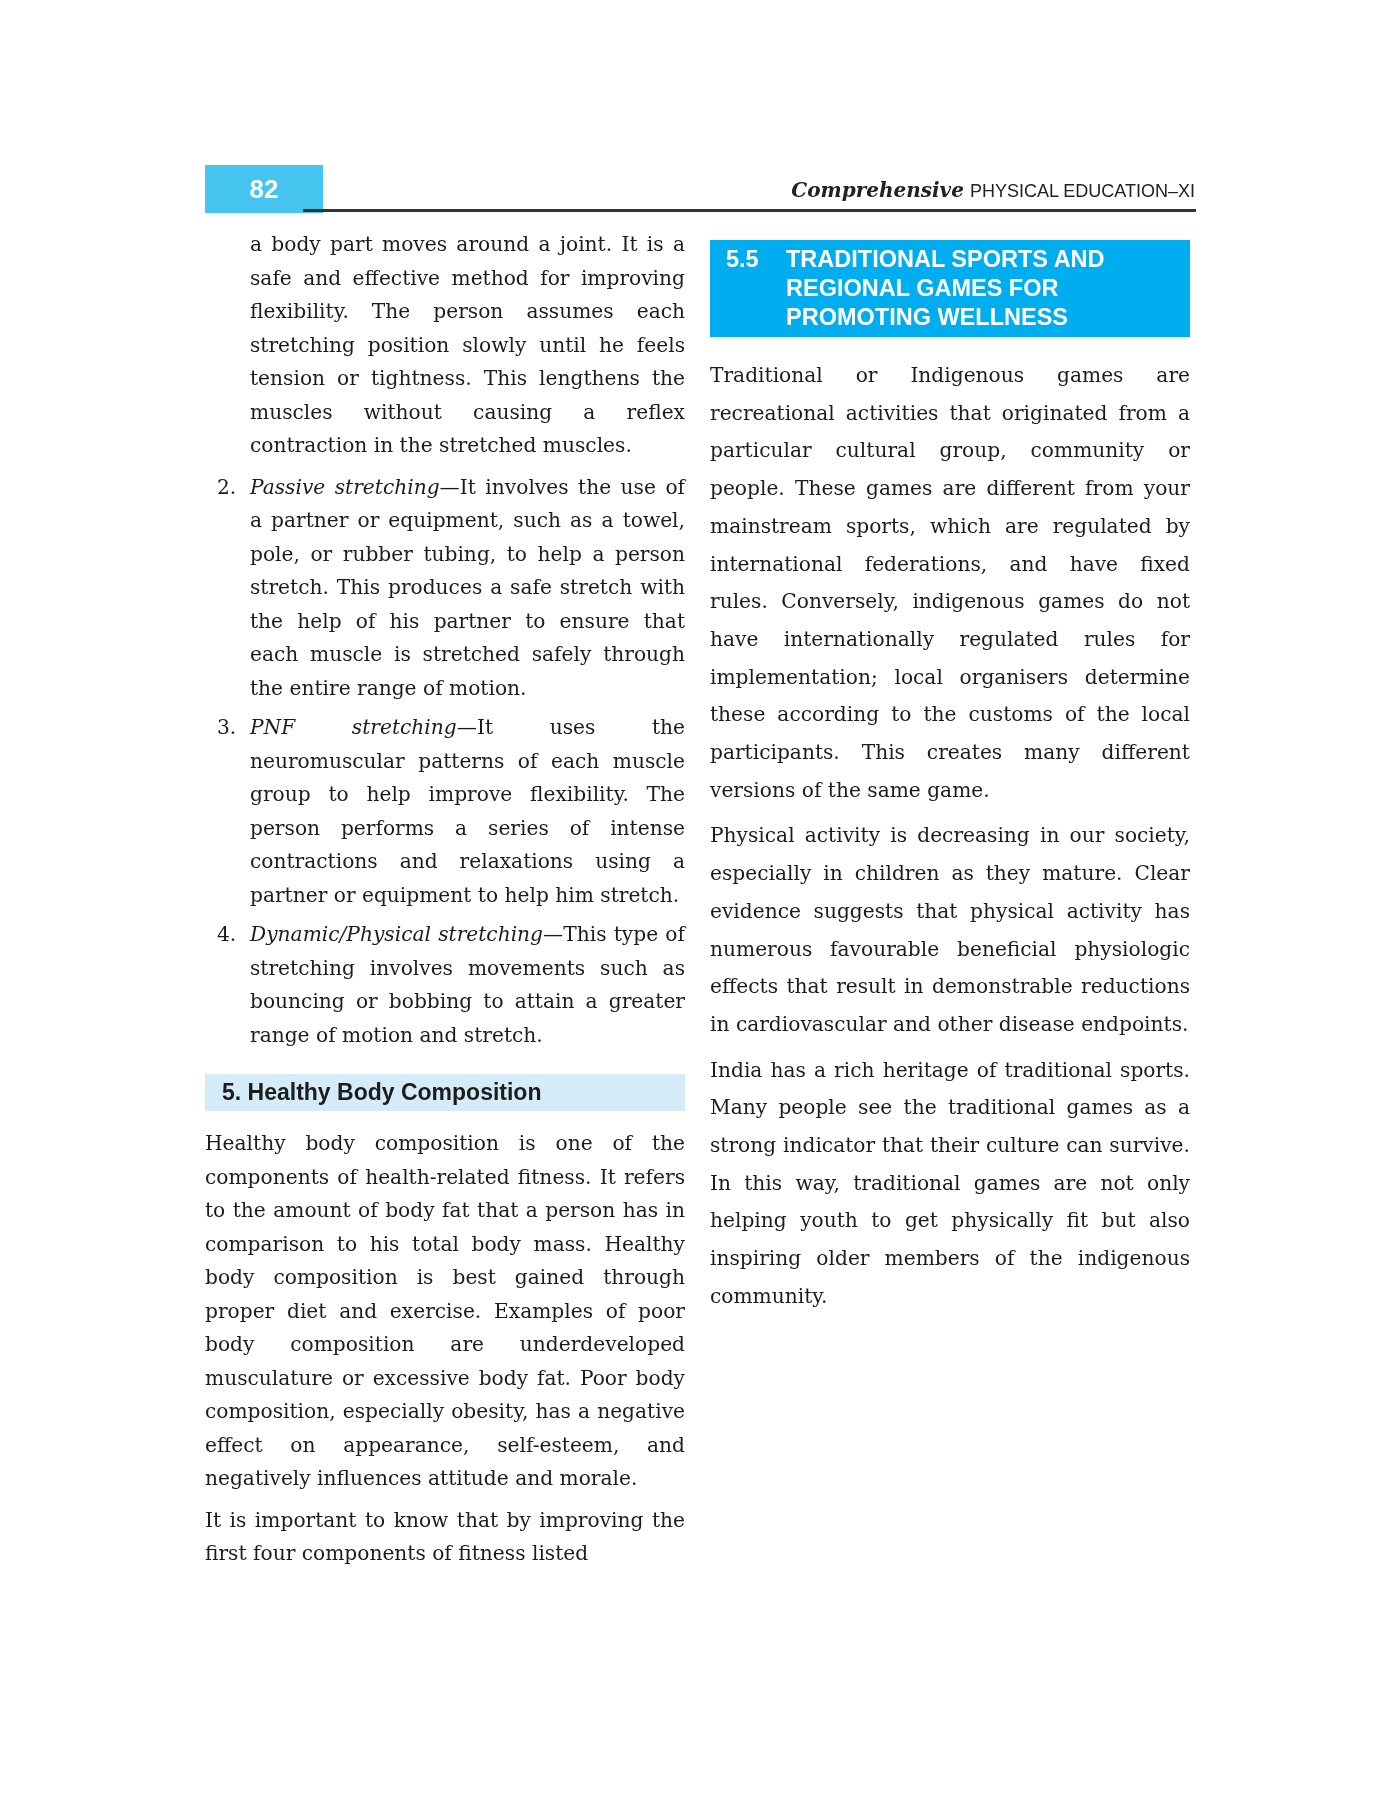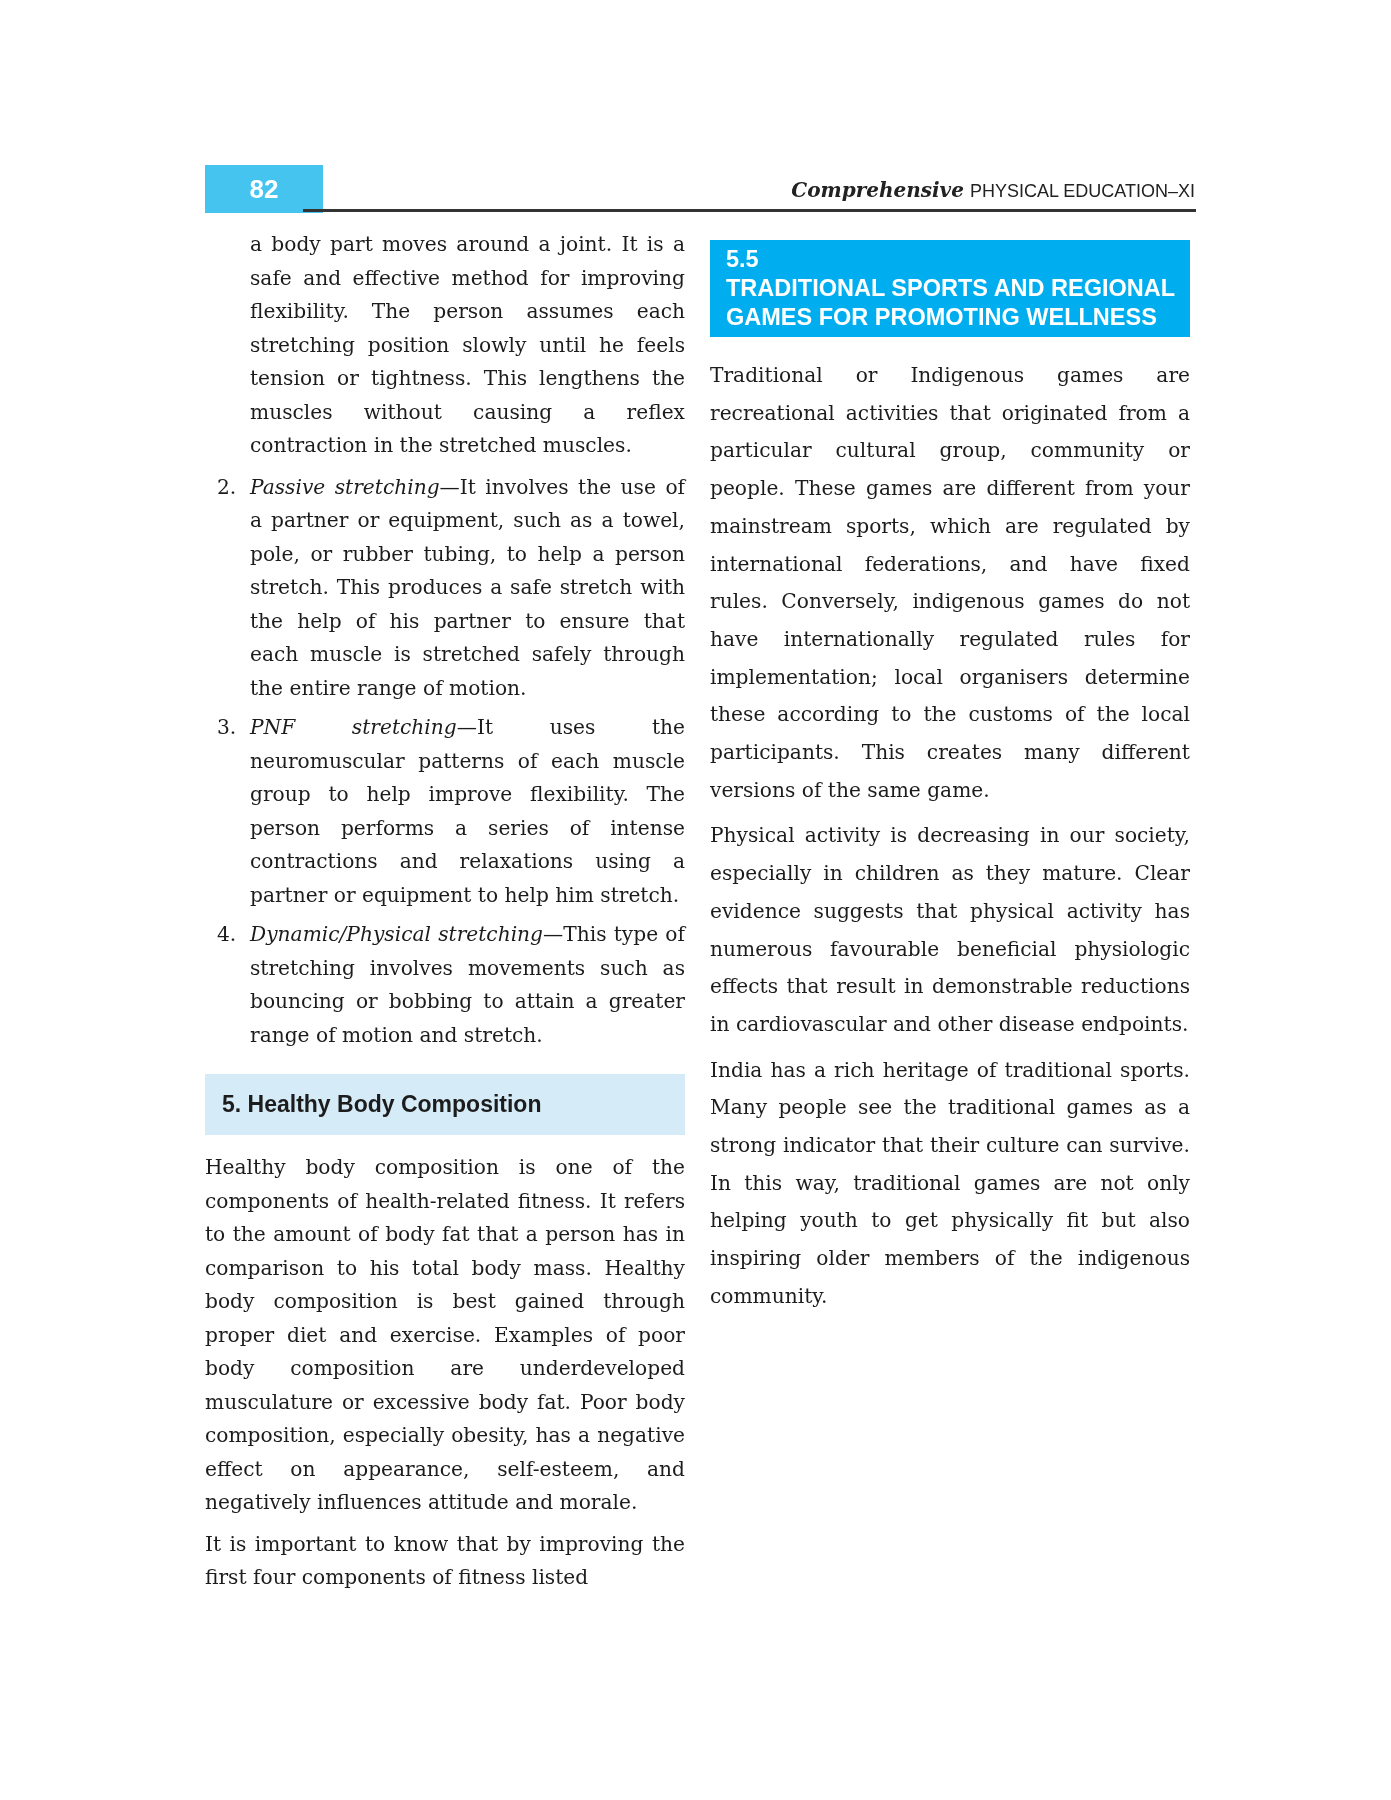--- a/index.html
+++ b/index.html
@@ -30,26 +30,26 @@
     .col-left { left: 205px; width: 480px; }
     .col-right { left: 710px; width: 480px; }
     .col p { margin: 0 0 8px 0; }
     .cont { padding-left: 45px; }
     .list-item { position: relative; padding-left: 45px; margin: 0 0 6px 0; }
     .list-num { position: absolute; left: 12px; top: 0; }
     .list-term { font-style: italic; }
     .subhead {
       background: #d5ecf8; color: #1c1c1c;
       font-family: "Liberation Sans", sans-serif; font-weight: bold; font-size: 23px;
-      line-height: 37px; padding: 12px 17px; margin: 22px 0 16px 0; text-align: left;
+      line-height: 37px; padding: 0 17px; margin: 22px 0 16px 0; text-align: left;
     }
     .section-head {
       background: #00aeef; color: #fff;
       font-family: "Liberation Sans", sans-serif; font-weight: bold; font-size: 23.5px; line-height: 29px;
-      padding: 5px 12px 5px 16px; margin: 12px 0 20px 0; display: flex; text-align: left; flex-direction: column;
+      padding: 5px 12px 5px 16px; margin: 12px 0 20px 0; display: flex; text-align: left;
     }
     .section-head .num { width: 60px; flex: none; }
     .col-right p.tall { line-height: 37.7px; }
   </style>
 </head>
 <body>
 
 <div class="page-num-tab">82</div>
 <div class="header-rule"></div>
 <div class="running-head">

